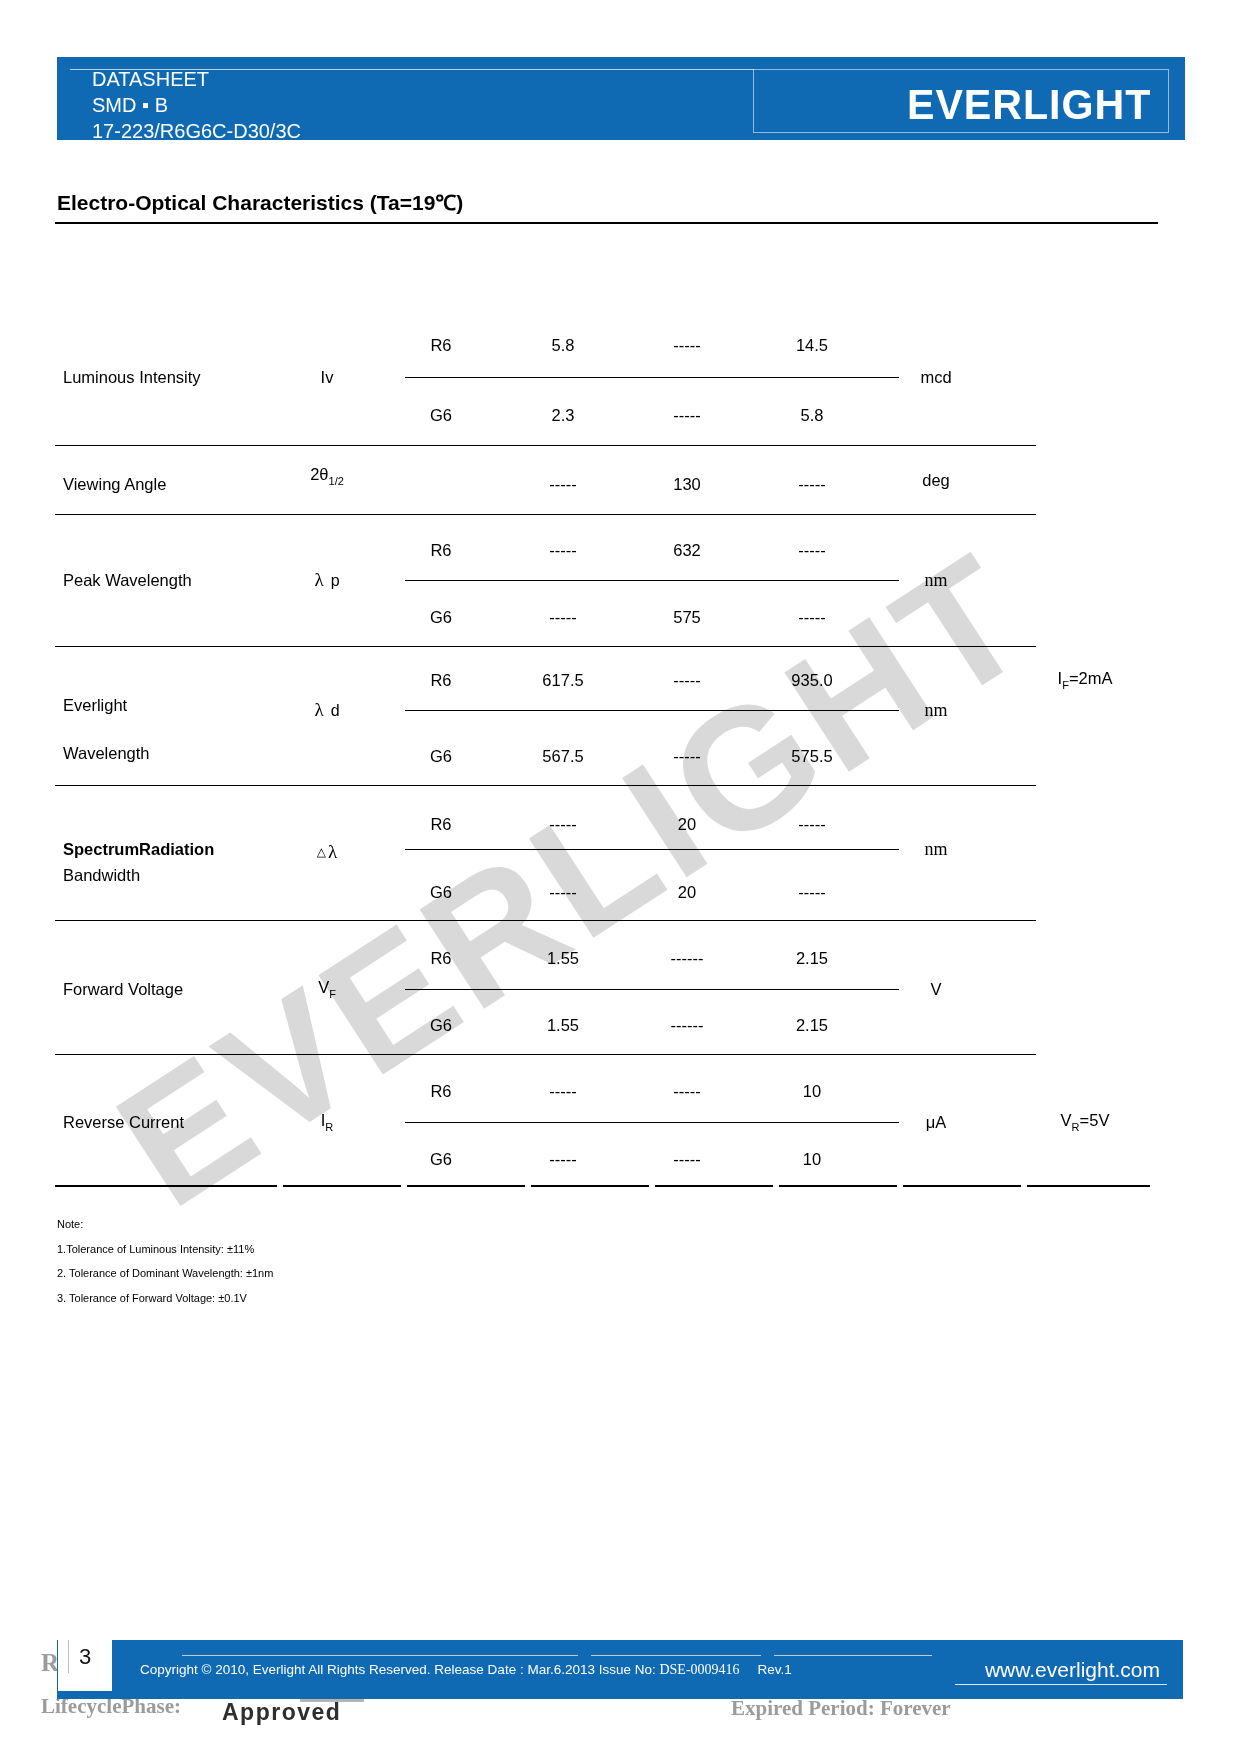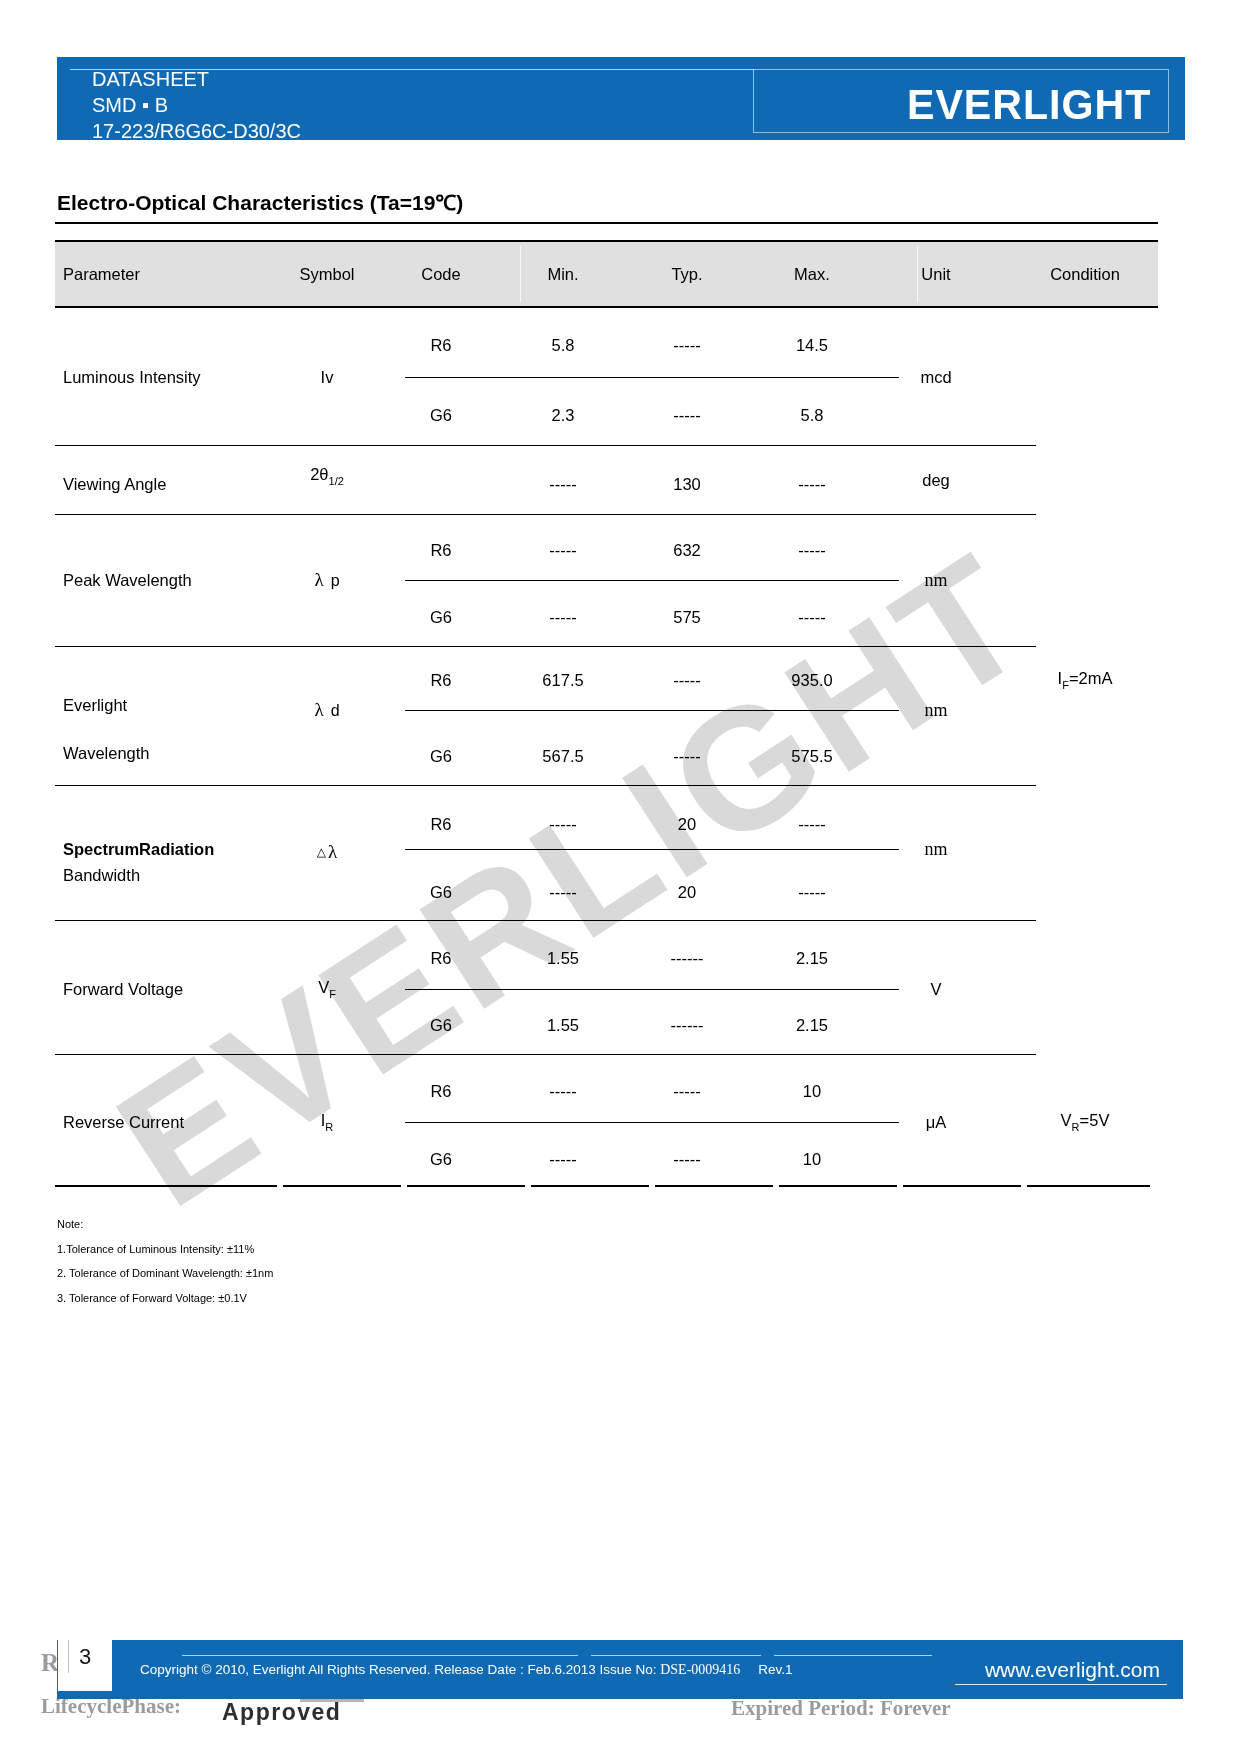--- a/index.html
+++ b/index.html
@@ -96,32 +96,20 @@
       <div>17-223/R6G6C-D30/3C</div>
     </div>
     <div class="logo">EVERLIGHT</div>
   </header>
 
   <h1 class="title">Electro-Optical Characteristics (Ta=19℃)</h1>
   <div class="title-rule"></div>
 
   <section class="table">
 
-    <div class="thead">
-      <span class="hcell p">Parameter</span>
-      <span class="hcell" style="left:272px">Symbol</span>
-      <span class="hcell" style="left:386px">Code</span>
-      <span class="hcell" style="left:508px">Min.</span>
-      <span class="hcell" style="left:632px">Typ.</span>
-      <span class="hcell" style="left:757px">Max.</span>
-      <span class="hcell" style="left:881px">Unit</span>
-      <span class="hcell" style="left:1030px">Condition</span>
-      <span class="hsep" style="left:465px"></span>
-      <span class="hsep" style="left:862px"></span>
-    </div>
 
     <div class="trow" style="top:68px;height:138px">
       <span class="param" style="top:69px">Luminous Intensity</span>
       <span class="cell col-sym" style="top:69px"><span>Iv</span></span>
       <span class="cell col-code" style="top:37px">R6</span>
       <span class="cell col-min" style="top:37px">5.8</span>
       <span class="cell col-typ" style="top:37px">-----</span>
       <span class="cell col-max" style="top:37px">14.5</span>
       <div class="pdiv" style="top:69px"></div>
       <span class="cell col-code" style="top:107px">G6</span>
@@ -247,21 +235,21 @@
     <div>3. Tolerance of Forward Voltage: ±0.1V</div>
   </div>
 
   <div class="stamp stamp-r">R</div>
   <div class="stamp lifecycle-label">LifecyclePhase:</div>
   <div class="smudge"></div>
   <div class="approved">Approved</div>
   <div class="stamp expired">Expired Period: Forever</div>
 
   <footer class="fbanner">
-    <span class="copyright"><span>Copyright © 2010, Everlight All Rights Reserved. Release Date : Feb.6.2013 Issue No: </span><span class="serif">DSE-0009416</span><span class="rev">Rev.1</span></span>
+    <span class="copyright"><span>Copyright © 2010, Everlight All Rights Reserved. Release Date : Mar.6.2013 Issue No: </span><span class="serif">DSE-0009416</span><span class="rev">Rev.1</span></span>
     <span class="website">www.everlight.com</span>
     <div class="web-underline"></div>
   </footer>
 
   <div class="pagebox">
     <span class="vline"></span>
     <span class="num">3</span>
   </div>
 
   <div class="stampline sl1"></div>

